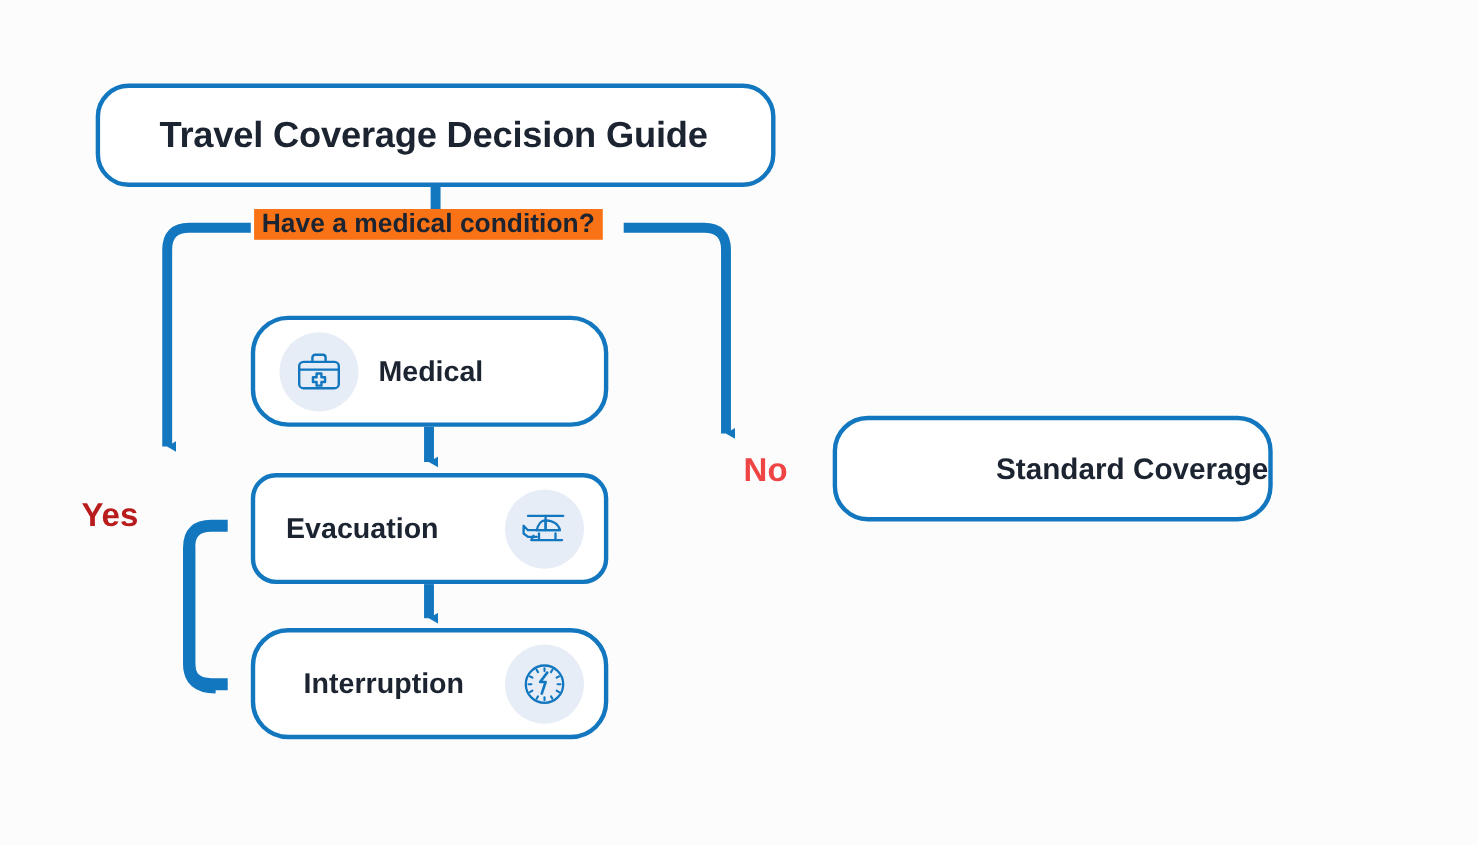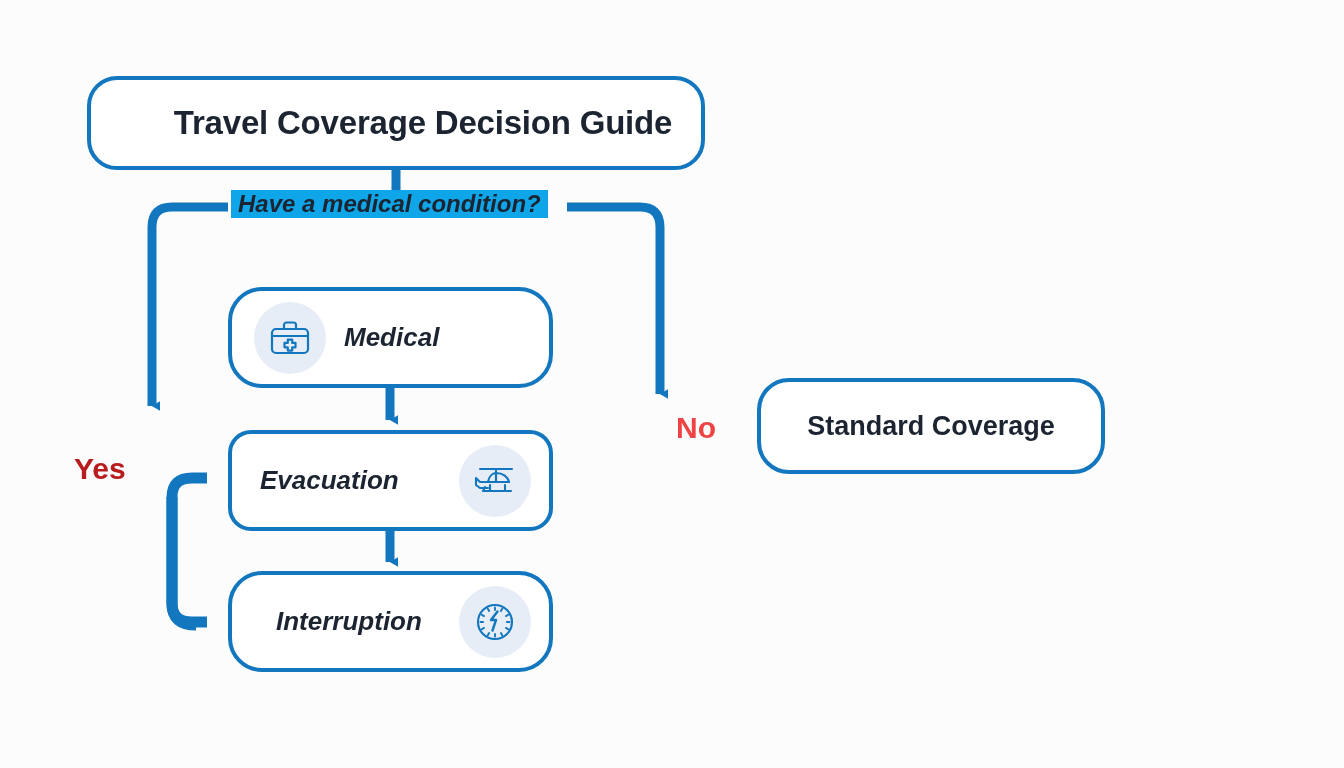--- a/index.html
+++ b/index.html
@@ -34,21 +34,20 @@
     display: flex;
     align-items: center;
   }
   .node-title {
     left: 87px;
     top: 76px;
     width: 618px;
     height: 94px;
     border-radius: 30px;
     padding-left: 54px;
-    justify-content: center;
   }
   .node-title .label {
     font-size: 33px;
     font-weight: bold;
     color: #1b2430;
     letter-spacing: -0.2px;
   }
 
   .node-medical {
     left: 228px;
@@ -70,37 +69,36 @@
     left: 228px;
     top: 571px;
     width: 325px;
     height: 101px;
     border-radius: 34px;
     padding-left: 44px;
   }
   .node-standard {
     left: 757px;
     top: 378px;
-    width: 348px;
+    width: 400px;
     height: 96px;
     border-radius: 32px;
-    justify-content: center;
+    justify-content: flex-end;
   }
   .node-standard .label {
     font-size: 27px;
     font-weight: bold;
     color: #1b2430;
   }
 
   .opt-label {
     font-size: 26px;
     font-weight: bold;
     color: #1b2430;
     white-space: nowrap;
-    font-style: italic;
   }
 
   
   .icon-disc {
     width: 72px;
     height: 72px;
     border-radius: 50%;
     background: #e6edf6;
     display: flex;
     align-items: center;
@@ -114,23 +112,22 @@
   .float-text {
     position: absolute;
     font-weight: bold;
     white-space: nowrap;
   }
   .question-text {
     left: 231px;
     top: 190px;
     font-size: 24px;
     color: #1b2430;
-    background: #0ea5e9;
+    background: #f97316;
     padding: 0 7px;
-    font-style: italic;
   }
   .yes-text {
     left: 74px;
     top: 452px;
     font-size: 30px;
     color: #b91c1c;
   }
   .no-text {
     left: 676px;
     top: 411px;

